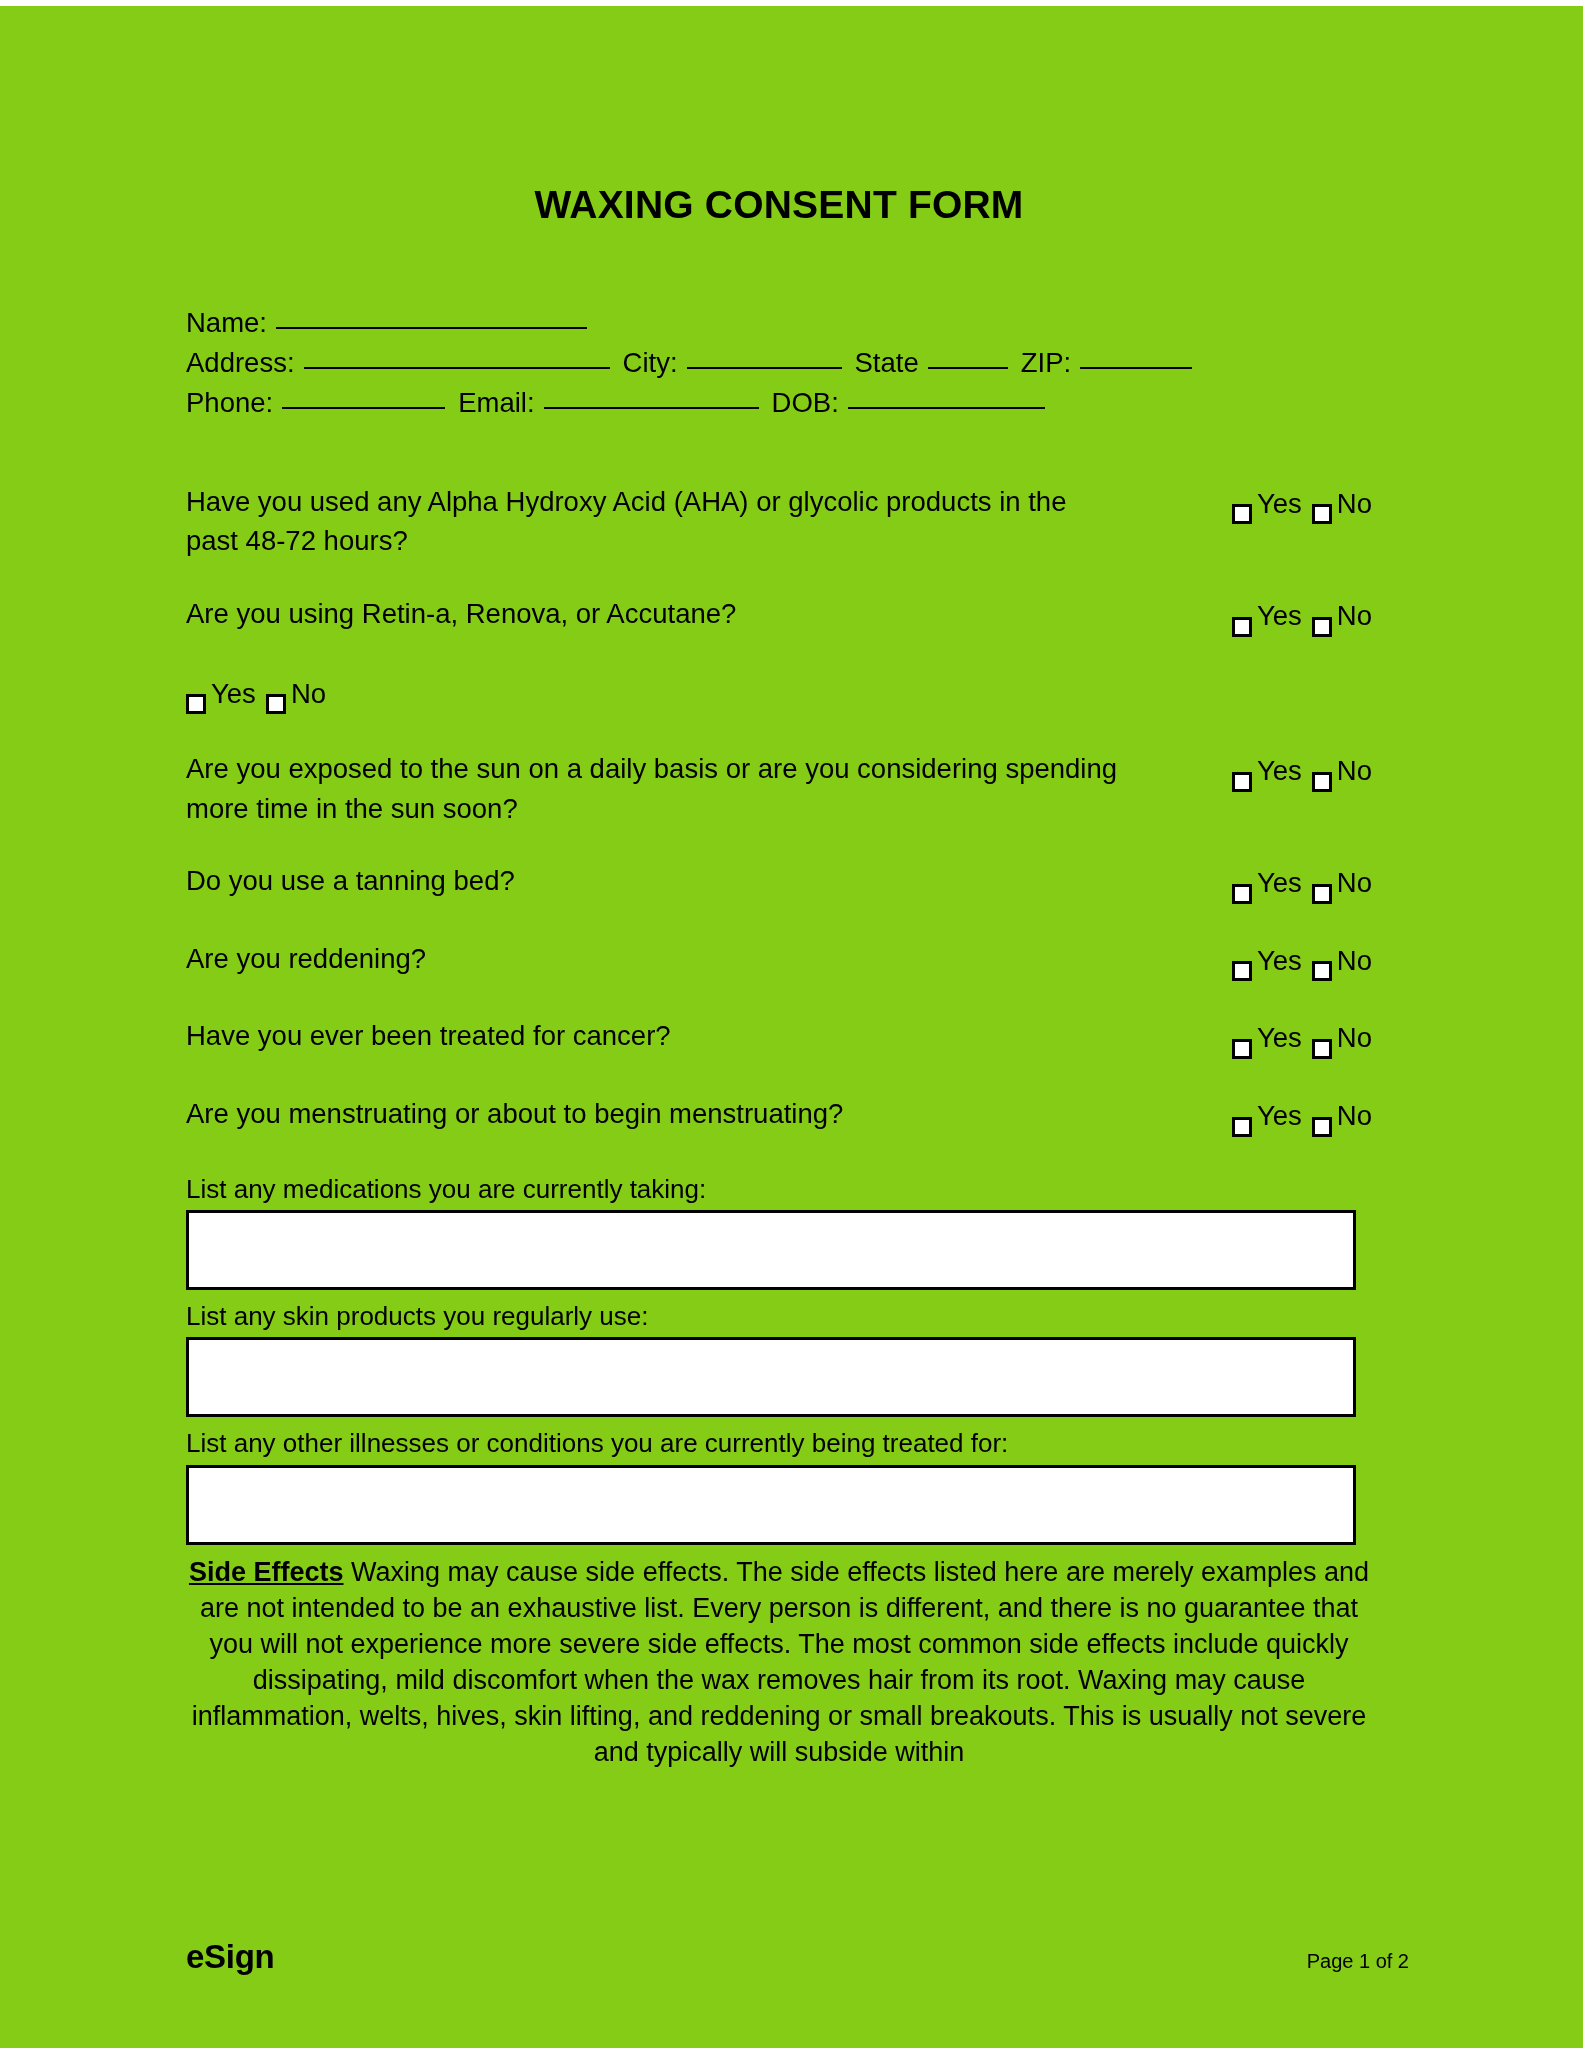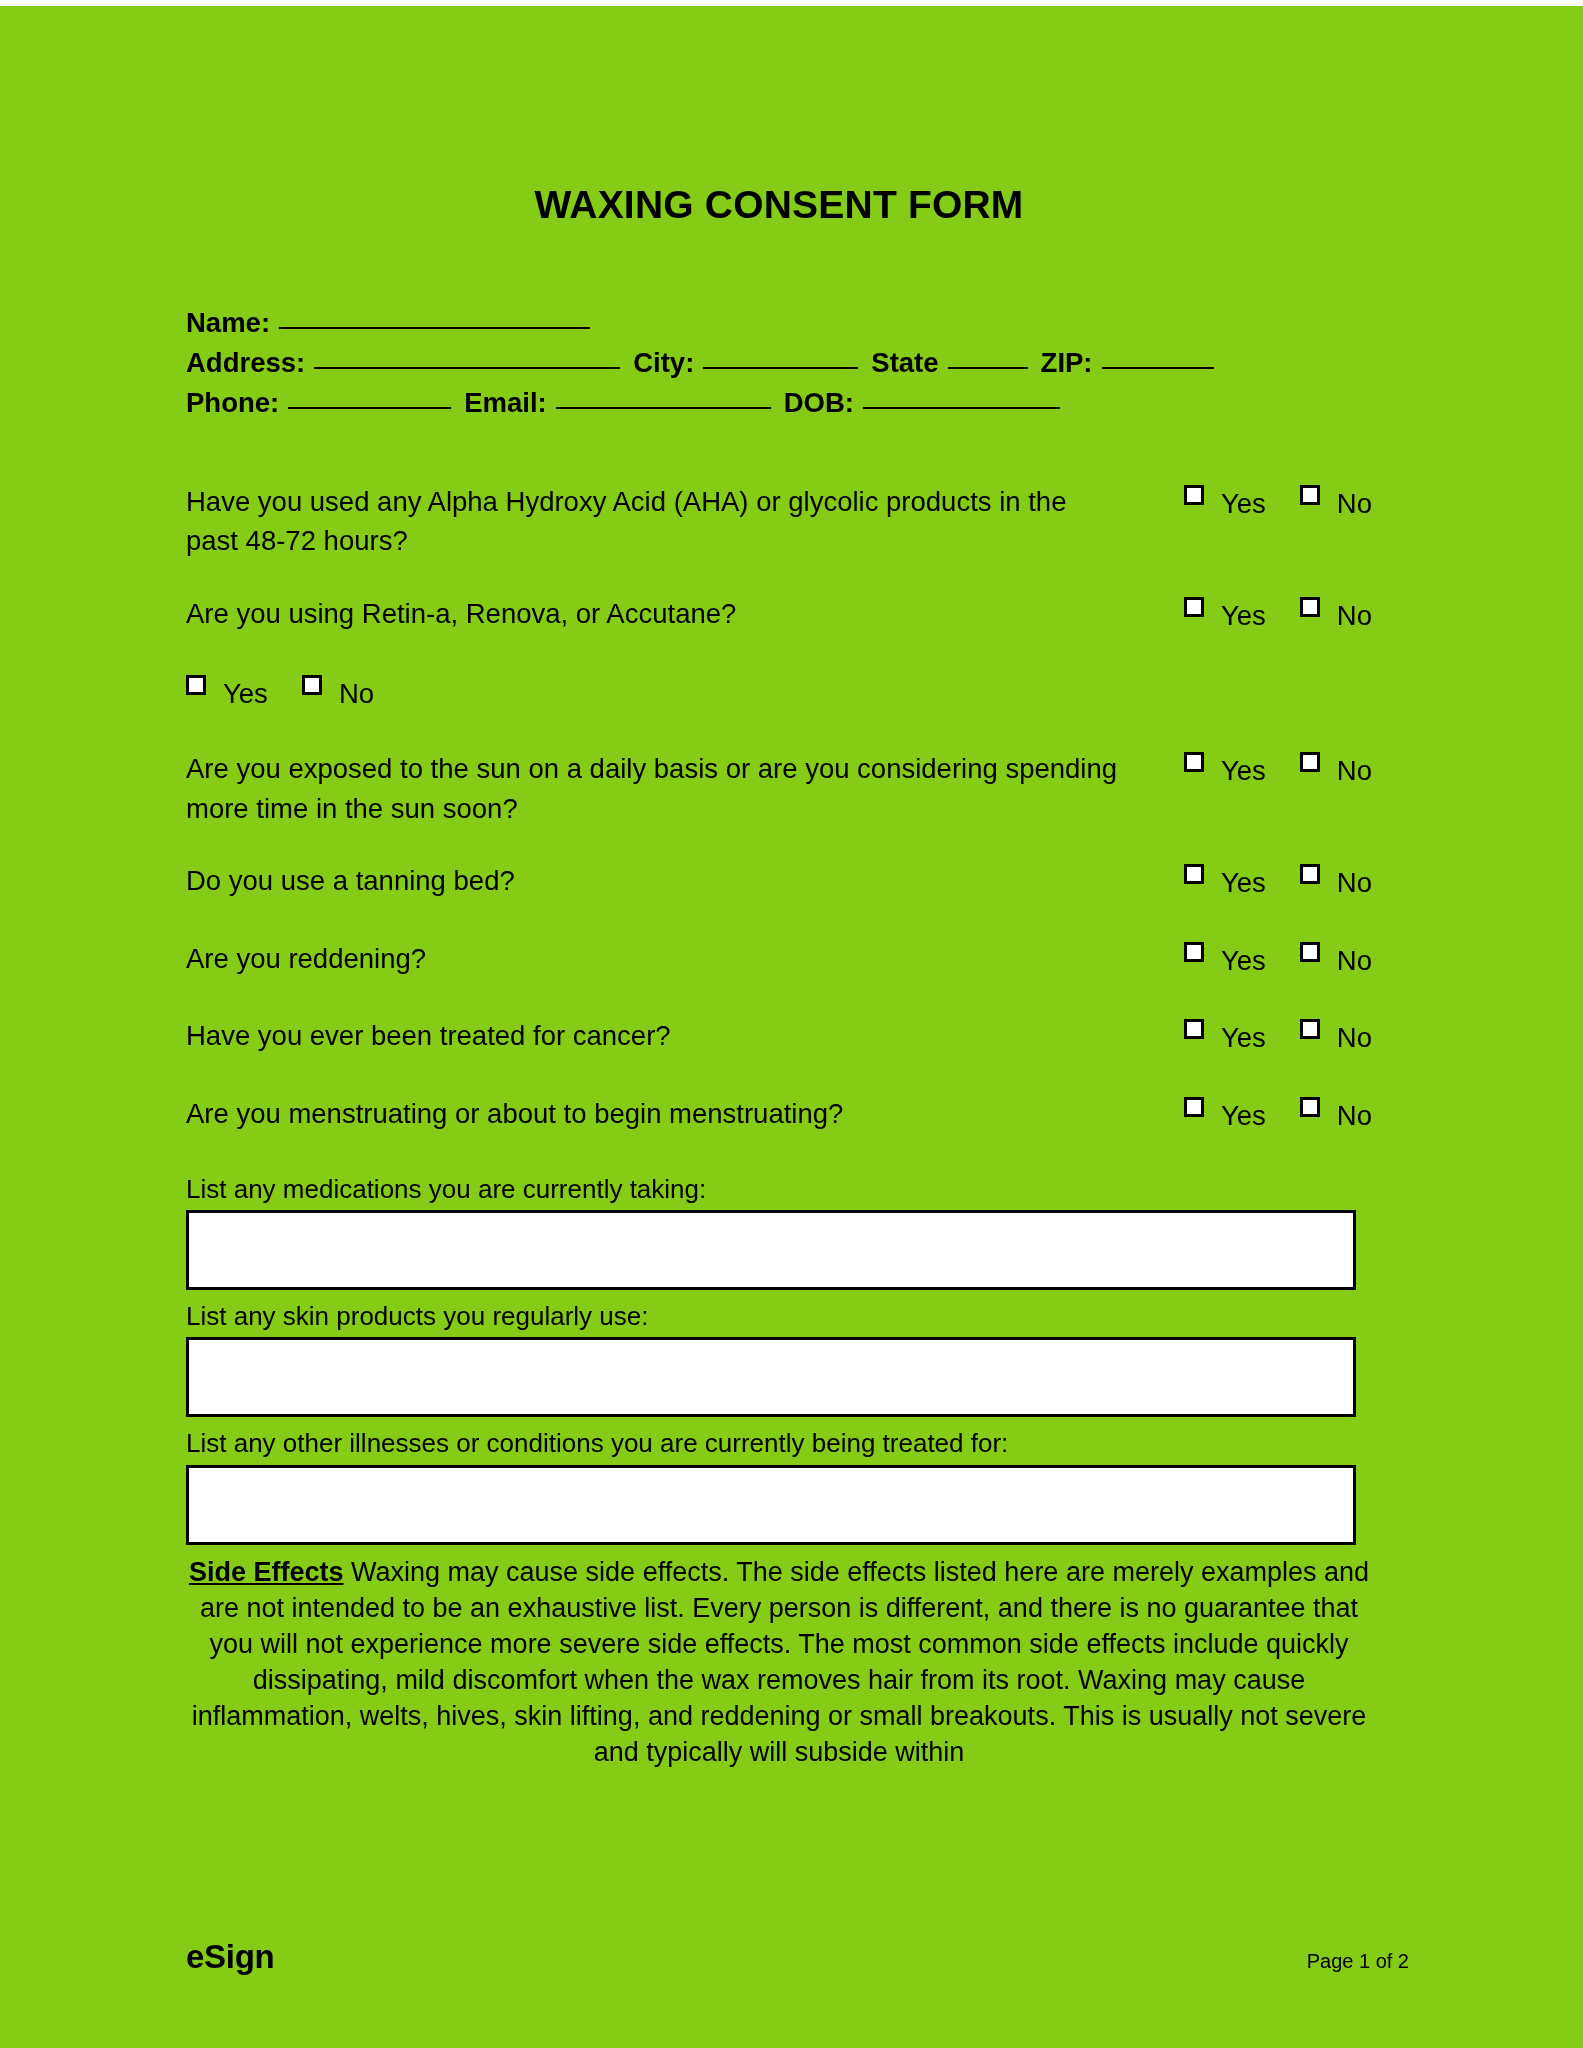--- a/index.html
+++ b/index.html
@@ -40,21 +40,20 @@
   }
 
   
   .identity {
     margin-top: 76px;
     font-size: 27.5px;
     line-height: 1.465;
   }
   .id-line {
     white-space: nowrap;
-    font-weight: bold;
   }
   .blank {
     display: inline-block;
     border-bottom: 2.4px solid #000;
     vertical-align: baseline;
     position: relative;
     top: -3px;
     height: 1px;
   }
   .b-name { width: 311px; }
@@ -82,24 +81,23 @@
   }
   .q-row.tall { margin-bottom: 33px; }
   .q-text {
     flex: 0 1 auto;
     max-width: 940px;
     padding-right: 20px;
   }
   .q-answers {
     flex: 0 0 auto;
     display: flex;
-    align-items: flex-start;
+    align-items: flex-end;
     white-space: nowrap;
     padding-top: 2px;
-    gap: 12px;
   }
   .cbx {
     display: inline-block;
     width: 20px;
     height: 20px;
     border: 3px solid #000;
     box-sizing: border-box;
     background: #fff;
     margin-right: 5px;
     position: relative;

